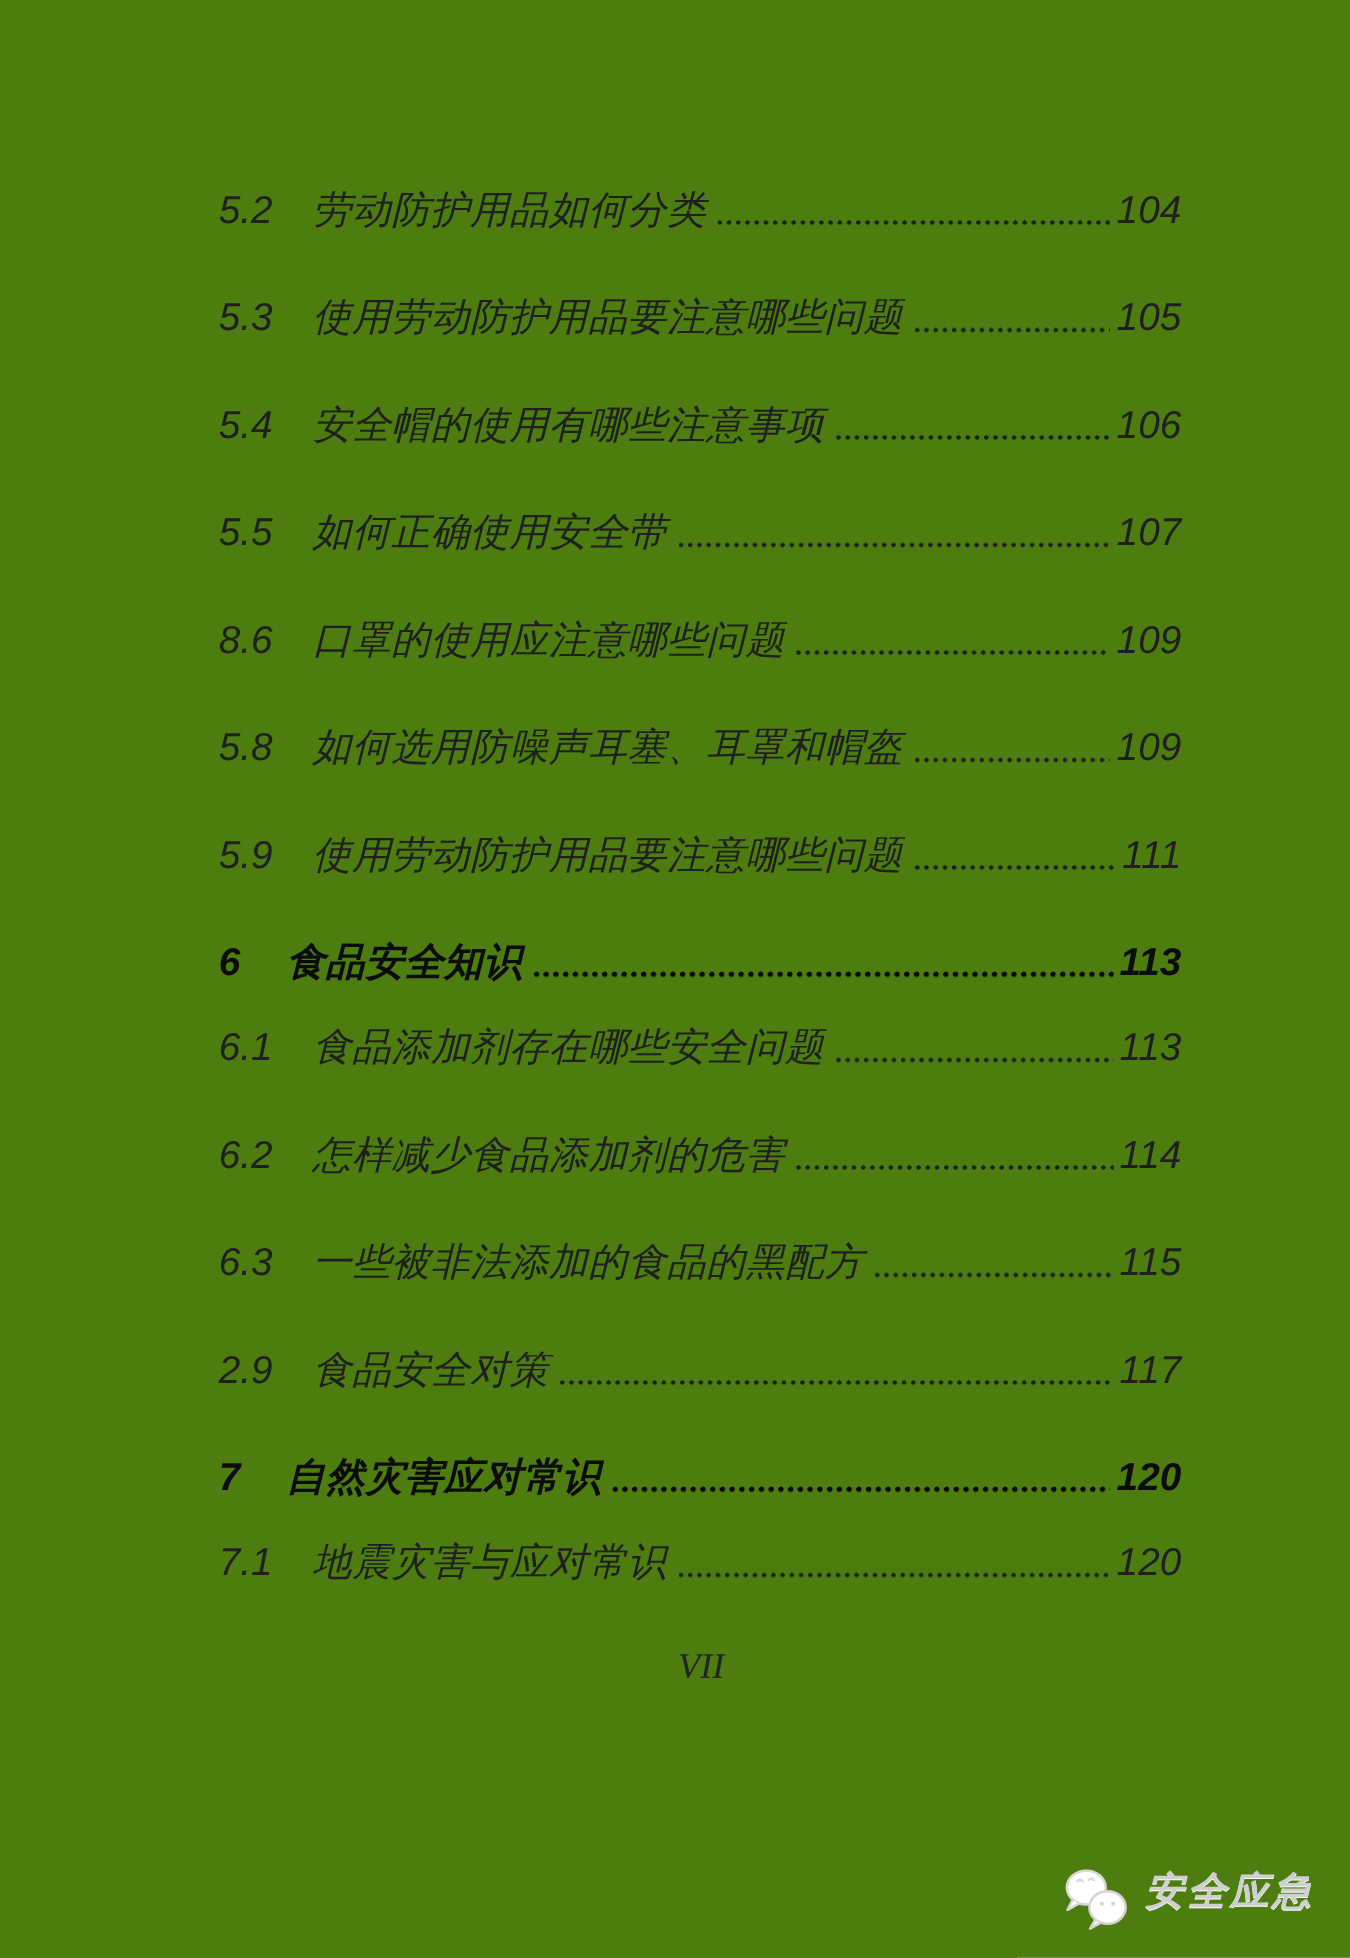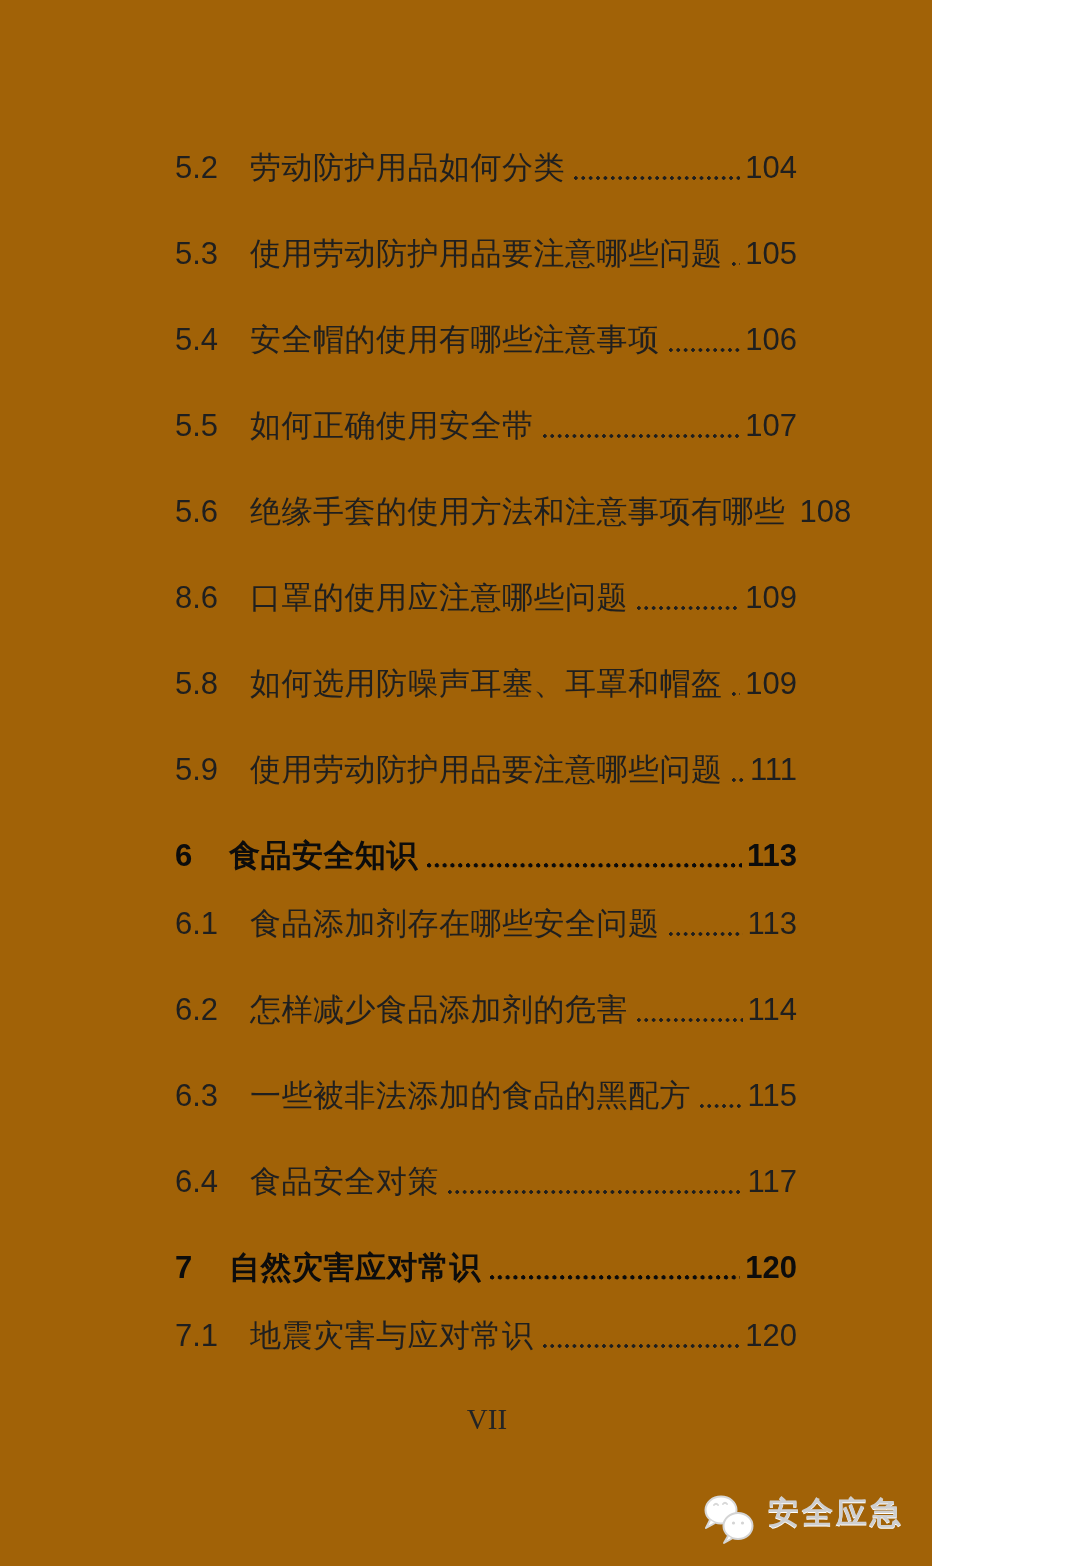--- a/index.html
+++ b/index.html
@@ -6,23 +6,24 @@
   body {
     width: 1080px;
     height: 1566px;
     background: #ffffff;
     font-family: "Liberation Sans", "DejaVu Sans", sans-serif;
     position: relative;
     overflow: hidden;
   }
   .page {
     position: relative;
-    width: 932px;
+    width: 1080px;
     height: 1566px;
-    background: #a16207;
+    background: #4d7c0f;
+    font-style: italic;
   }
   .toc {
     padding: 149px 135px 0 175px; 
   }
   .toc-row {
     display: flex;
     align-items: flex-end;
     font-size: 31px;
     line-height: 37px;
     color: #1f1f1f;
@@ -114,26 +115,20 @@
     <span class="pageno">106</span>
   </div>
 
   <div class="toc-row lv2">
     <span class="num">5.5</span>
     <span class="title">如何正确使用安全带</span>
     <span class="leader"></span>
     <span class="pageno">107</span>
   </div>
 
-  <div class="toc-row lv2">
-    <span class="num">5.6</span>
-    <span class="title">绝缘手套的使用方法和注意事项有哪些</span>
-    <span class="leader"></span>
-    <span class="pageno">108</span>
-  </div>
 
   <div class="toc-row lv2">
     <span class="num">8.6</span>
     <span class="title">口罩的使用应注意哪些问题</span>
     <span class="leader"></span>
     <span class="pageno">109</span>
   </div>
 
   <div class="toc-row lv2">
     <span class="num">5.8</span>
@@ -171,21 +166,21 @@
   </div>
 
   <div class="toc-row lv2">
     <span class="num">6.3</span>
     <span class="title">一些被非法添加的食品的黑配方</span>
     <span class="leader"></span>
     <span class="pageno">115</span>
   </div>
 
   <div class="toc-row lv2">
-    <span class="num">6.4</span>
+    <span class="num">2.9</span>
     <span class="title">食品安全对策</span>
     <span class="leader"></span>
     <span class="pageno">117</span>
   </div>
 
   <div class="toc-row lv1">
     <span class="num">7</span>
     <span class="title">自然灾害应对常识</span>
     <span class="leader"></span>
     <span class="pageno">120</span>

